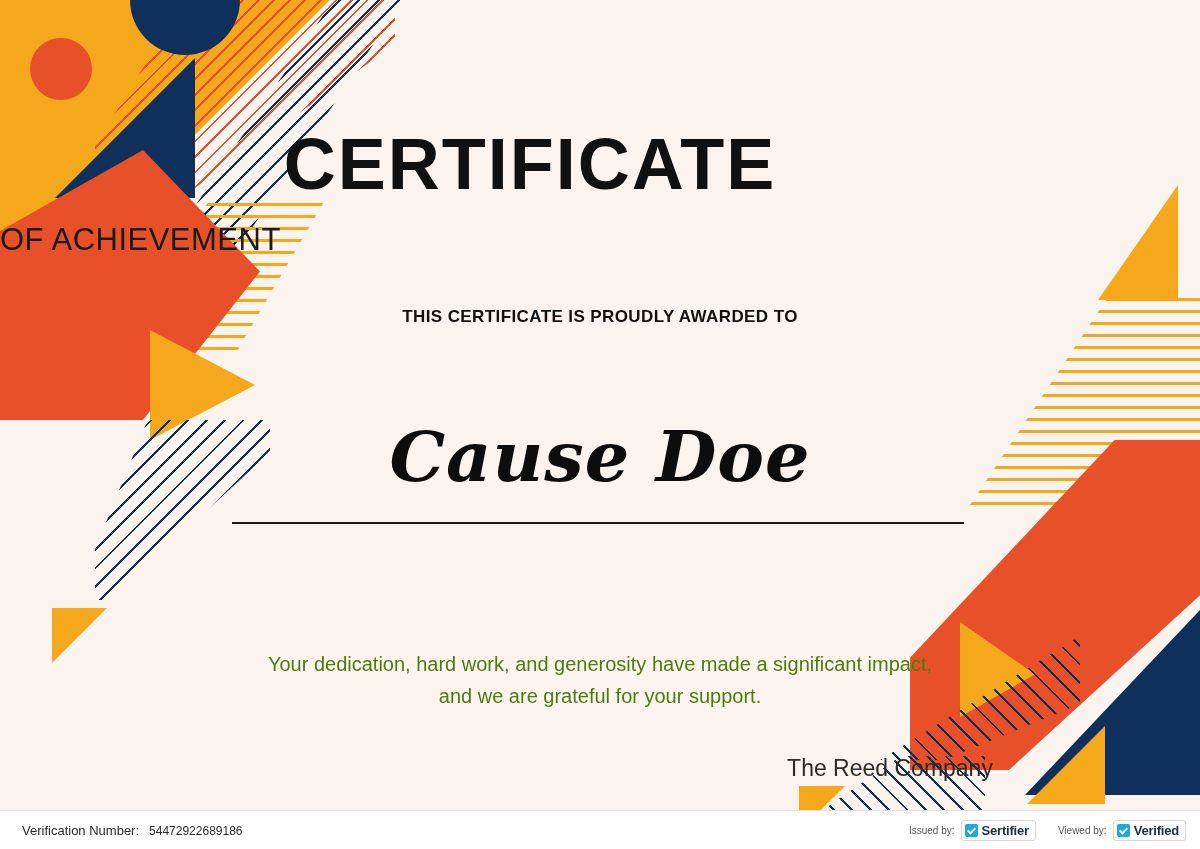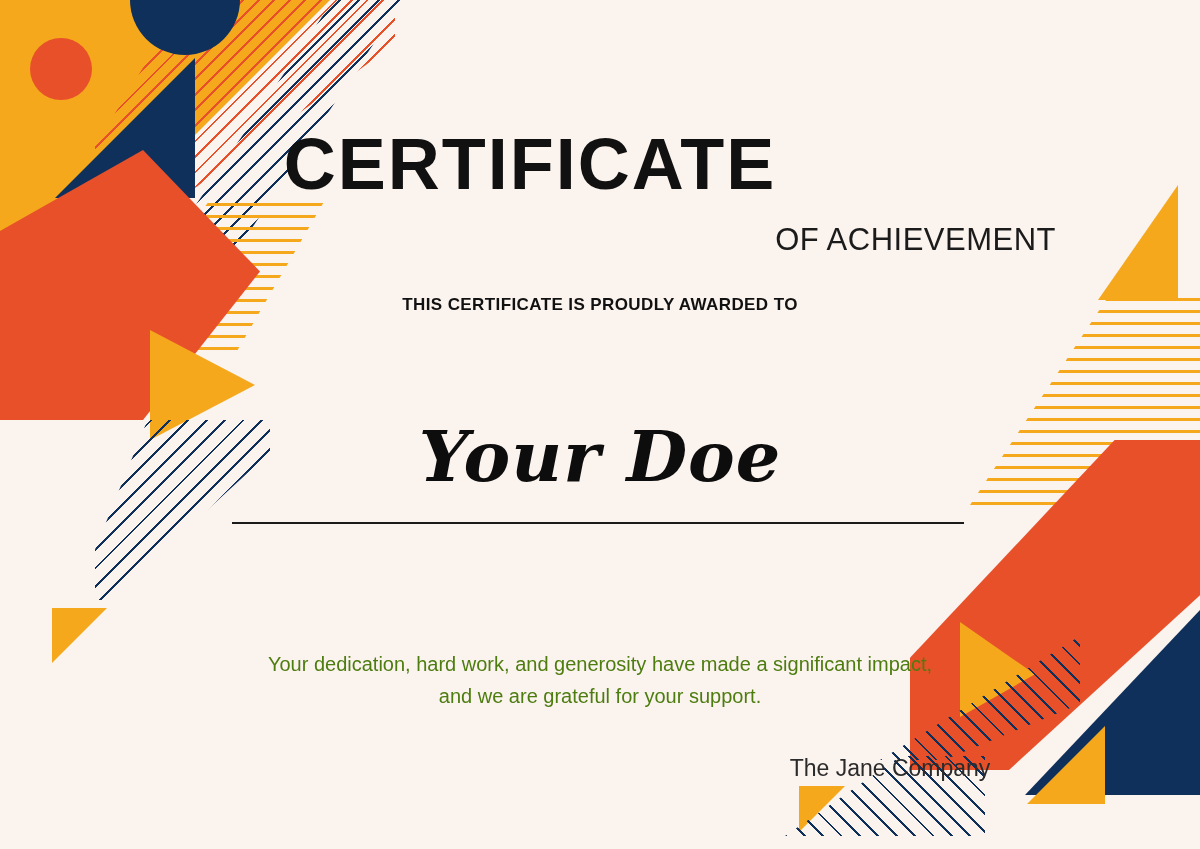--- a/index.html
+++ b/index.html
@@ -187,28 +187,28 @@
     font-size: 72px;
     font-weight: bold;
     letter-spacing: 2px;
     color: #111111;
     line-height: 1.0;
   }
   .subtitle {
     position: absolute;
     top: 222px;
     width: 1056px;
-    text-align: right;
+    text-align: left;
     font-size: 31px;
     color: #1b1b1b;
     letter-spacing: 0.5px;
   }
   .awarded-line {
     position: absolute;
-    top: 295px;
+    top: 307px;
     width: 1200px;
     text-align: center;
     font-size: 17px;
     font-weight: bold;
     color: #111111;
     letter-spacing: 0.4px;
   }
   .recipient {
     position: absolute;
     top: 415px;
@@ -395,25 +395,43 @@
   <div class="hatch br-hatch-navy"></div>
   <div class="hatch br-hatch-navy2"></div>
 
   <div class="content">
     <div class="title">CERTIFICATE</div>
 
     <div class="subtitle">OF ACHIEVEMENT</div>
 
     <div class="awarded-line">THIS CERTIFICATE IS PROUDLY AWARDED TO</div>
 
-    <div class="recipient">Your Doe</div>
+    <div class="recipient">Cause Doe</div>
 
     <div class="rule"></div>
 
 
     <div class="body-2">Your dedication, hard work, and generosity have made a significant impact, and we are grateful for your support.</div>
 
 
-    <div class="issuer">The Jane Company</div>
+    <div class="issuer">The Reed Company</div>
   </div>
 
+  <div class="footer">
+    <div class="footer-left">
+      <span class="verif-label">Verification Number:</span>
+      <span class="verif-number">54472922689186</span>
+    </div>
+    <div class="footer-right">
+      <span class="issued-by-label">Issued by:</span>
+      <span class="sertifier-badge">
+        <span class="sertifier-mark"></span>
+        <span class="sertifier-text">Sertifier</span>
+      </span>
+      <span class="viewed-by-label">Viewed by:</span>
+      <span class="verified-badge">
+        <span class="verified-mark"></span>
+        <span class="verified-text">Verified</span>
+      </span>
+    </div>
+  </div>
 
 </div>
 
 </body></html>

